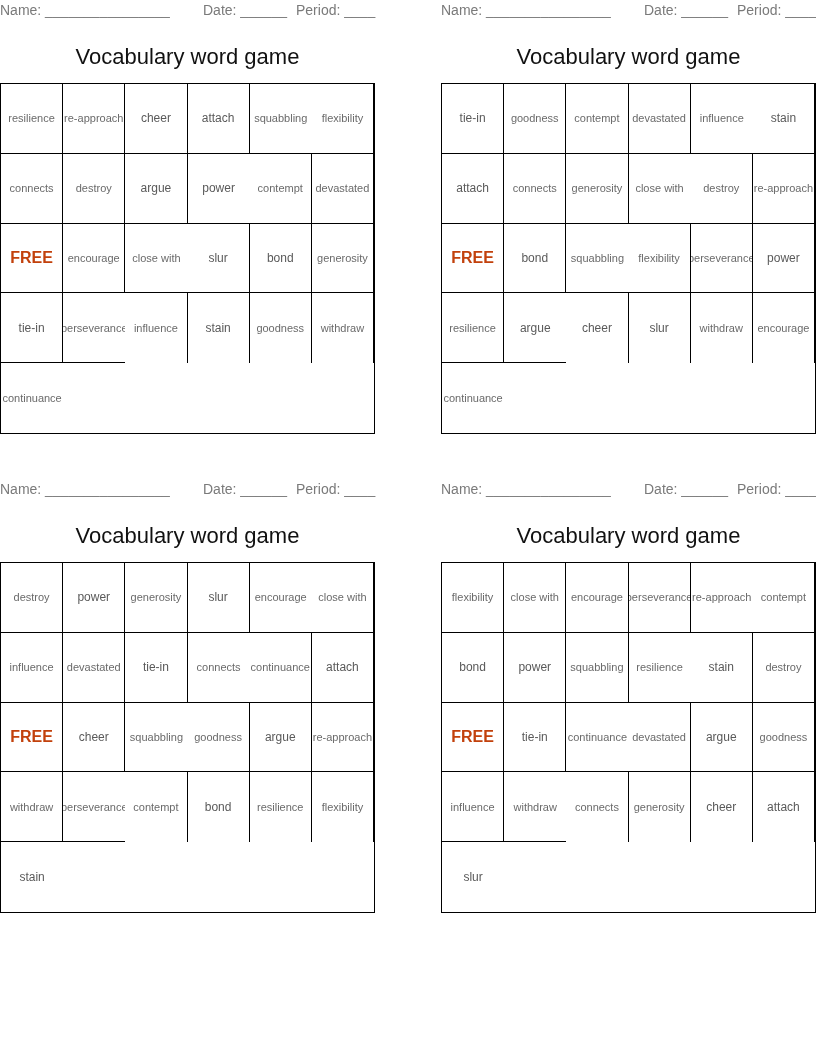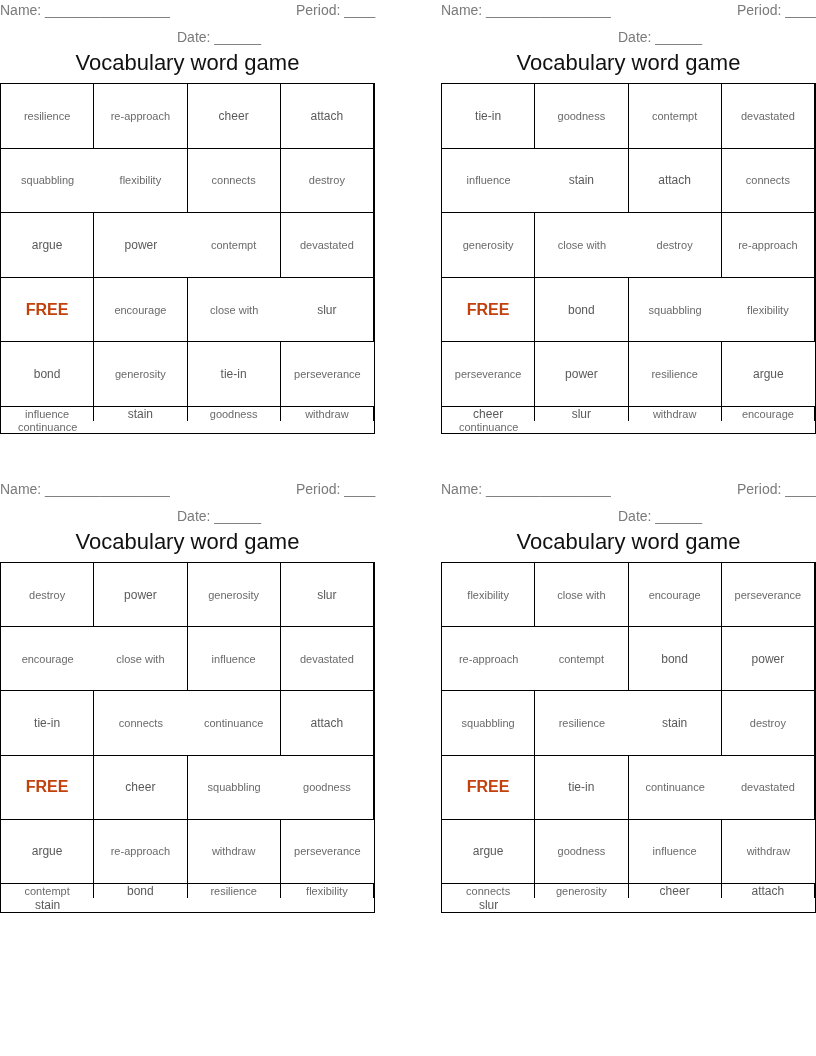--- a/index.html
+++ b/index.html
@@ -6,27 +6,27 @@
     body { width: 816px; height: 1056px; position: relative; overflow: hidden;
            font-family: "Liberation Sans", sans-serif; }
     .card { position: absolute; width: 375px; height: 435px; }
     .card.c0 { left: 0; top: 0; }
     .card.c1 { left: 441px; top: 0; }
     .card.c2 { left: 0; top: 479px; }
     .card.c3 { left: 441px; top: 479px; }
     .hdr { position: absolute; top: 2px; left: 0; width: 375px; height: 18px;
            font-size: 14px; color: #7a7a7a; white-space: pre; }
     .hdr .name { position: absolute; left: 0; }
-    .hdr .date { position: absolute; left: 177px; margin-top: 27px; }
+    .hdr .date { position: absolute; left: 203px; }
     .hdr .period { position: absolute; left: 296px; text-align: center; }
-    .title { position: absolute; top: 50px; left: 0; width: 375px; text-align: center;
+    .title { position: absolute; top: 44px; left: 0; width: 375px; text-align: center;
              font-size: 22px; color: #111; }
     .grid { position: absolute; top: 83px; left: 0; width: 373px; height: 349px;
             border: 1px solid #000;
-            display: grid; grid-template-columns: repeat(4, 1fr); grid-template-rows: repeat(5, 1fr); }
+            display: grid; grid-template-columns: repeat(6, 1fr); grid-template-rows: repeat(5, 1fr); }
     .cell { border-right: 1px solid #000; border-bottom: 1px solid #000;
             display: flex; align-items: center; justify-content: center;
             color: #6a6a6a; font-size: 11px; text-align: center; overflow: hidden; white-space: nowrap; }
     .cell:nth-child(5n) { border-right: none; }
     .cell:nth-child(n+21) { border-bottom: none; }
     .cell.big { font-size: 12px; color: #5a5a5a; }
     .cell.free { font-size: 16px; font-weight: bold; color: #c2410c; }
   </style>
 </head>
 <body>

